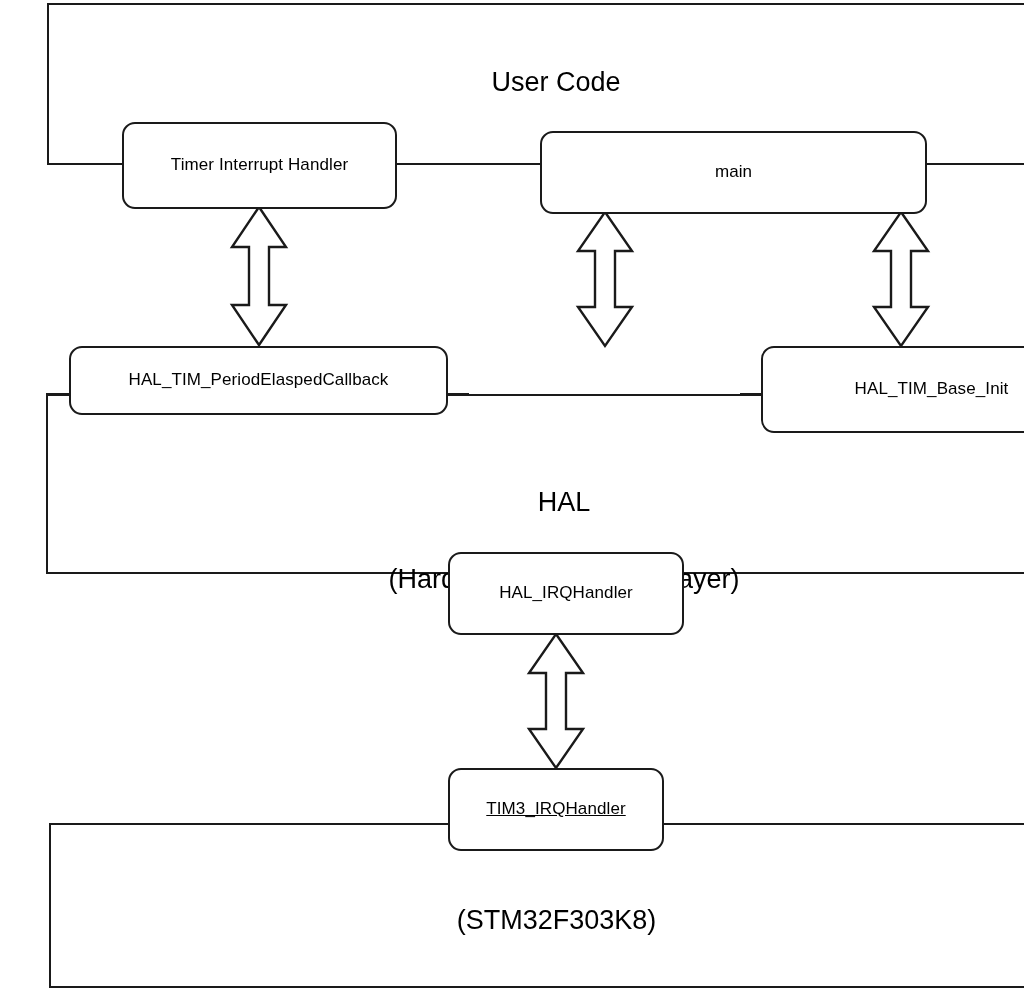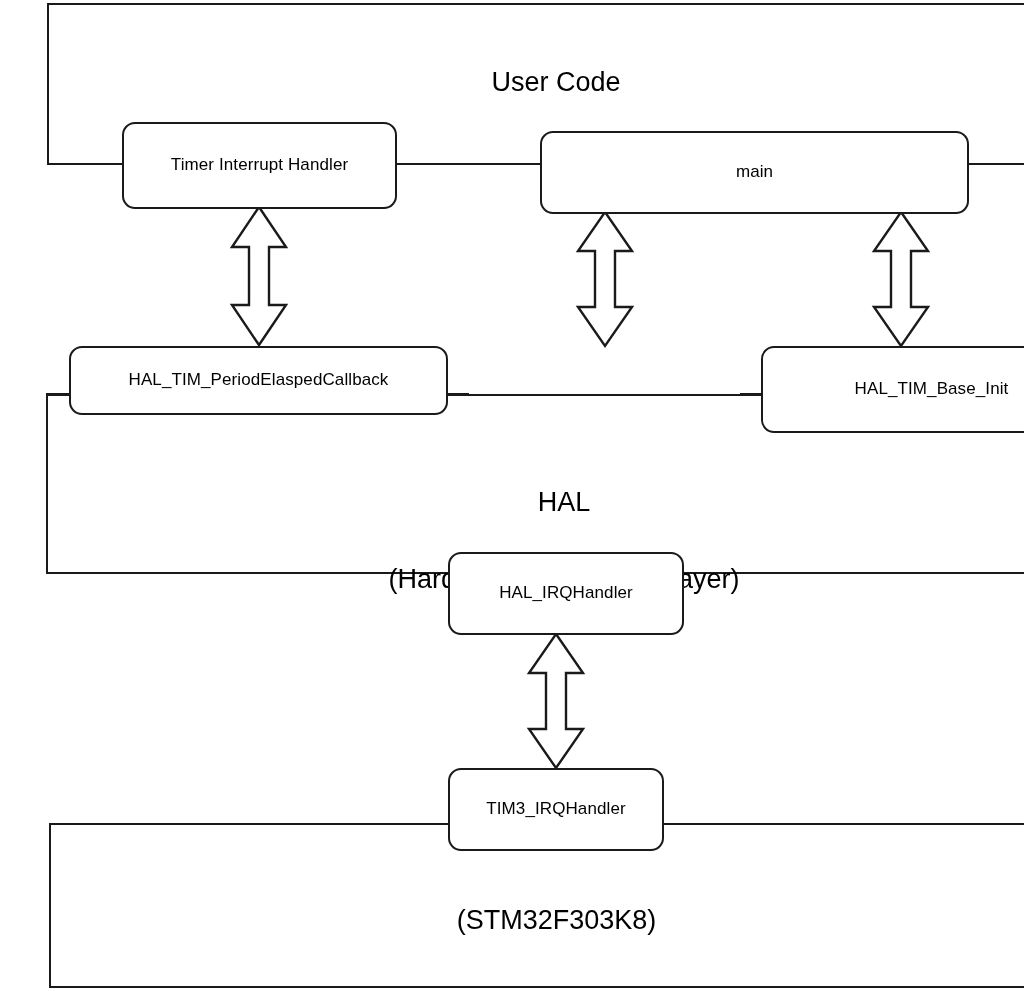--- a/index.html
+++ b/index.html
@@ -79,21 +79,21 @@
 <div id="diagram-canvas">
 
   <div class="layer-rect" style="left:3px; top:3px; width:1018px; height:162px;"></div>
 
   <div class="layer-title" style="left:3px; top:63px; width:1018px;">User Code</div>
 
   <div class="node-box" style="left:78px; top:122px; width:275px; height:87px;justify-content:center;">
     <span class="node-label">Timer Interrupt Handler</span>
   </div>
 
-  <div class="node-box" style="left:496px; top:131px; width:429px; height:83px;">
+  <div class="node-box" style="left:496px; top:131px; width:387px; height:83px;">
     <span class="node-label">main</span>
   </div>
 
   <div class="arrow-double" style="left:186px; top:206px; width:58px; height:140px;">
     <svg width="58" height="140" viewBox="0 0 58 140">
       <polygon points="29,1 56,41 39,41 39,99 56,99 29,139 2,99 19,99 19,41 2,41" fill="#ffffff" stroke="#1a1a1a" stroke-width="2.4" stroke-linejoin="miter"></polygon>
     </svg>
   </div>
 
   <div class="arrow-double" style="left:532px; top:211px; width:58px; height:136px;">
@@ -141,17 +141,17 @@
       <polygon points="29,1 56,40 39,40 39,96 56,96 29,135 2,96 19,96 19,40 2,40" fill="#ffffff" stroke="#1a1a1a" stroke-width="2.4" stroke-linejoin="miter"></polygon>
     </svg>
   </div>
 
   <div class="layer-rect" style="left:5px; top:823px; width:1015px; height:165px;"></div>
 
   <div class="layer-title" style="left:5px; top:863px; width:1015px;">
     <div>(STM32F303K8)</div>
   </div>
 
-  <div class="node-box" style="left:404px; top:768px; width:216px; height:83px;">
+  <div class="node-box" style="left:404px; top:768px; width:216px; height:83px;text-decoration:underline;">
     <span class="node-label">TIM3_IRQHandler</span>
   </div>
 
 </div>
 
 </body></html>

